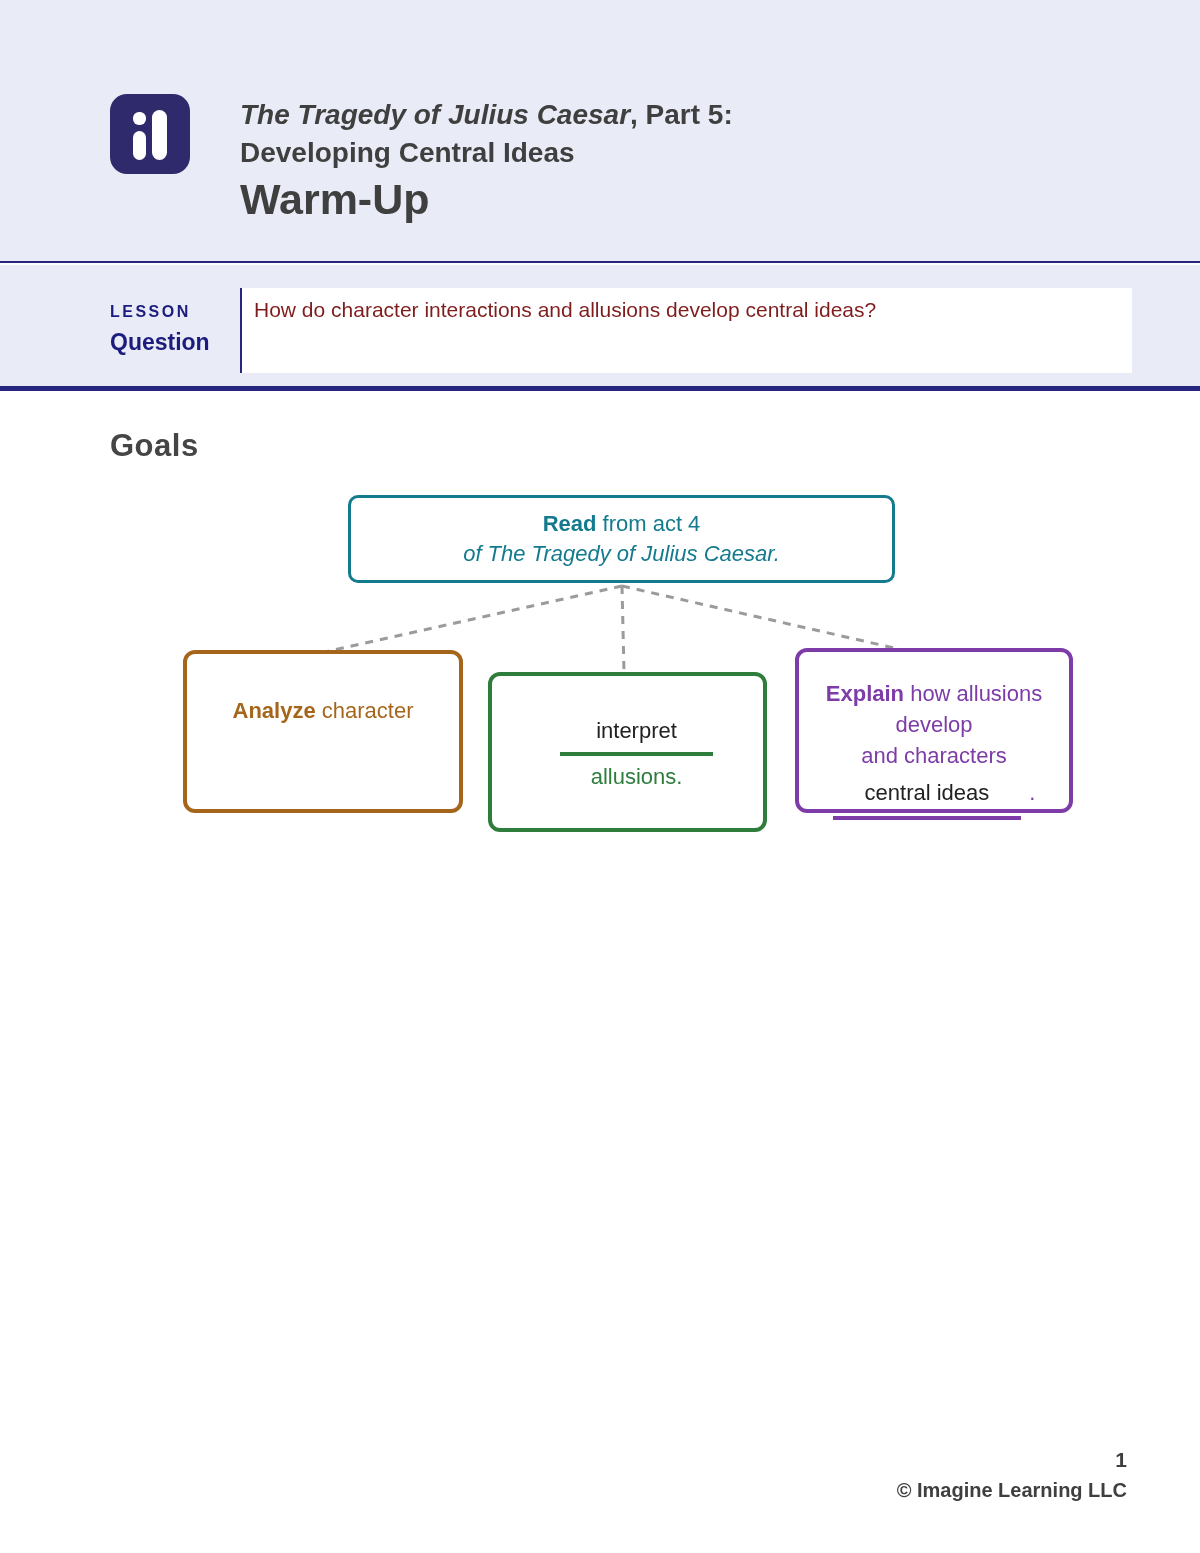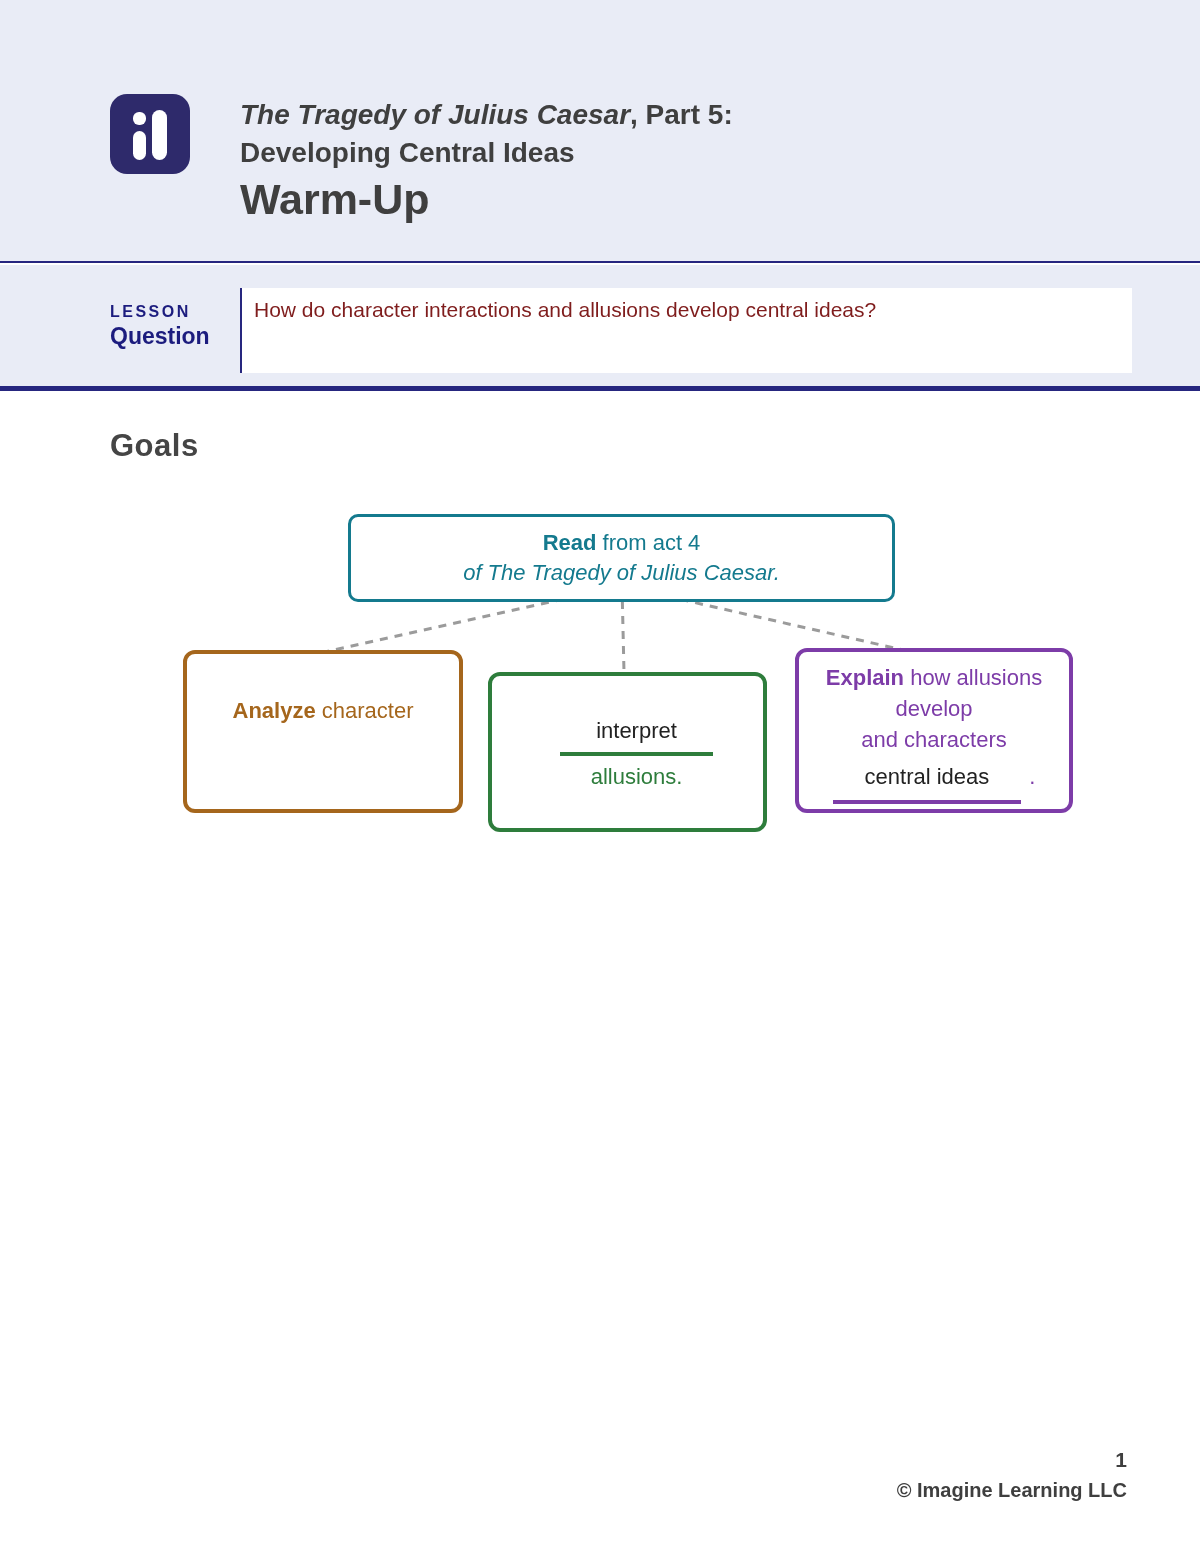--- a/index.html
+++ b/index.html
@@ -48,21 +48,21 @@
     position:absolute; left:0; top:265px;
     width:1200px; height:126px;
     background:#e9ecf6;
     border-bottom:5px solid #26267f;
   }
   .lesson-label { position:absolute; left:110px; top:38px; width:120px; }
   .lesson-label .lesson-top {
     font-size:16px; font-weight:bold; color:#1c1c7e; letter-spacing:2.5px;
   }
   .lesson-label .lesson-bottom {
-    font-size:23px; font-weight:bold; color:#1c1c7e; margin-top:2px;
+    font-size:23px; font-weight:bold; color:#1c1c7e; margin-top:8px;
   }
   .question-box {
     position:absolute; left:240px; top:23px;
     width:892px; height:85px;
     background:#ffffff;
     border-left:2px solid #26267f;
     padding:8px 12px;
   }
   .question-box p { font-size:21px; color:#7f1d1d; line-height:27px; }
 
@@ -78,21 +78,21 @@
   }
 
   .goal-box {
     position:absolute;
     background:#ffffff;
     text-align:center;
     font-size:22px;
     line-height:30px;
   }
   .read-box {
-    left:348px; top:514px; width:547px; height:88px;
+    left:348px; top:495px; width:547px; height:88px;
     border:3px solid #147a8e; border-radius:10px;
     color:#147a8e;
     display:flex; flex-direction:column; justify-content:center;
   }
   .read-box .b { font-weight:bold; }
   .read-box .it { font-style:italic; }
 
   .analyze-box {
     left:183px; top:650px; width:280px; height:163px;
     border:4px solid #a5661c; border-radius:12px;
@@ -106,21 +106,21 @@
     border:4px solid #2e7d3c; border-radius:12px;
     color:#2e7d3c;
     padding-top:40px;
     padding-left:18px;
   }
 
   .explain-box {
     left:795px; top:648px; width:278px; height:165px;
     border:4px solid #7d3ca8; border-radius:12px;
     color:#7d3ca8;
-    padding-top:10px;
+    padding-top:26px;
     line-height:31px;
   }
   .explain-box .b { font-weight:bold; }
 
   .blank {
     display:inline-block;
     color:#222222;
     padding:0 24px 8px;
   }
   .blank.brown  { border-bottom:4px solid #a5661c; padding:0 28px 10px; }

